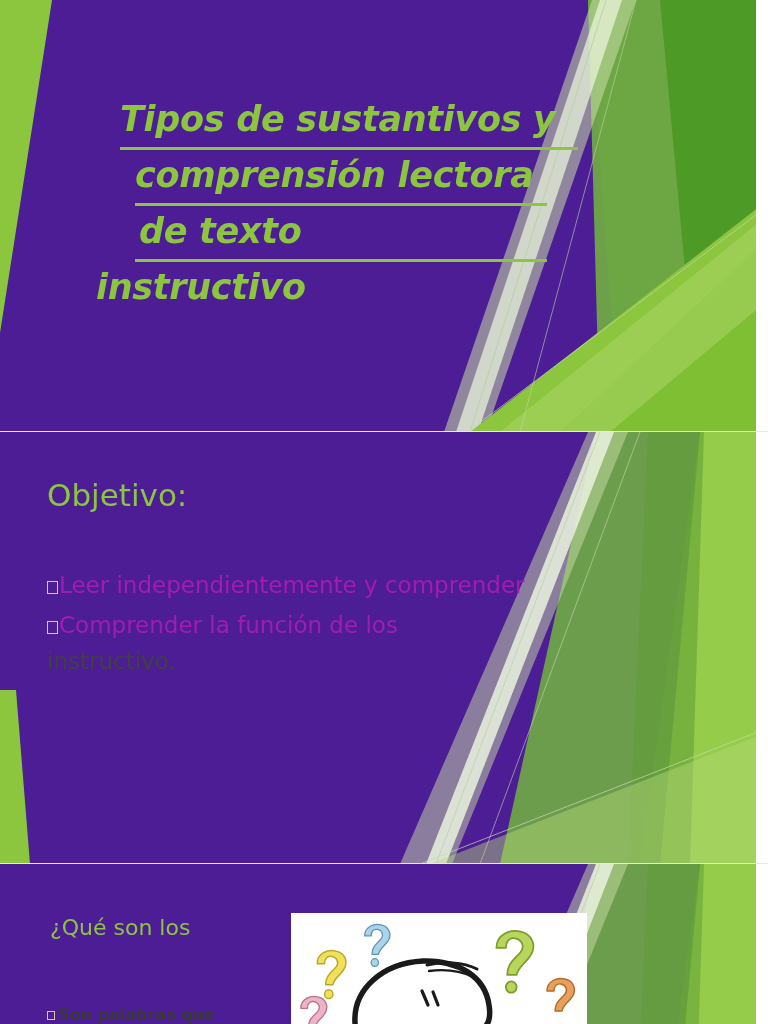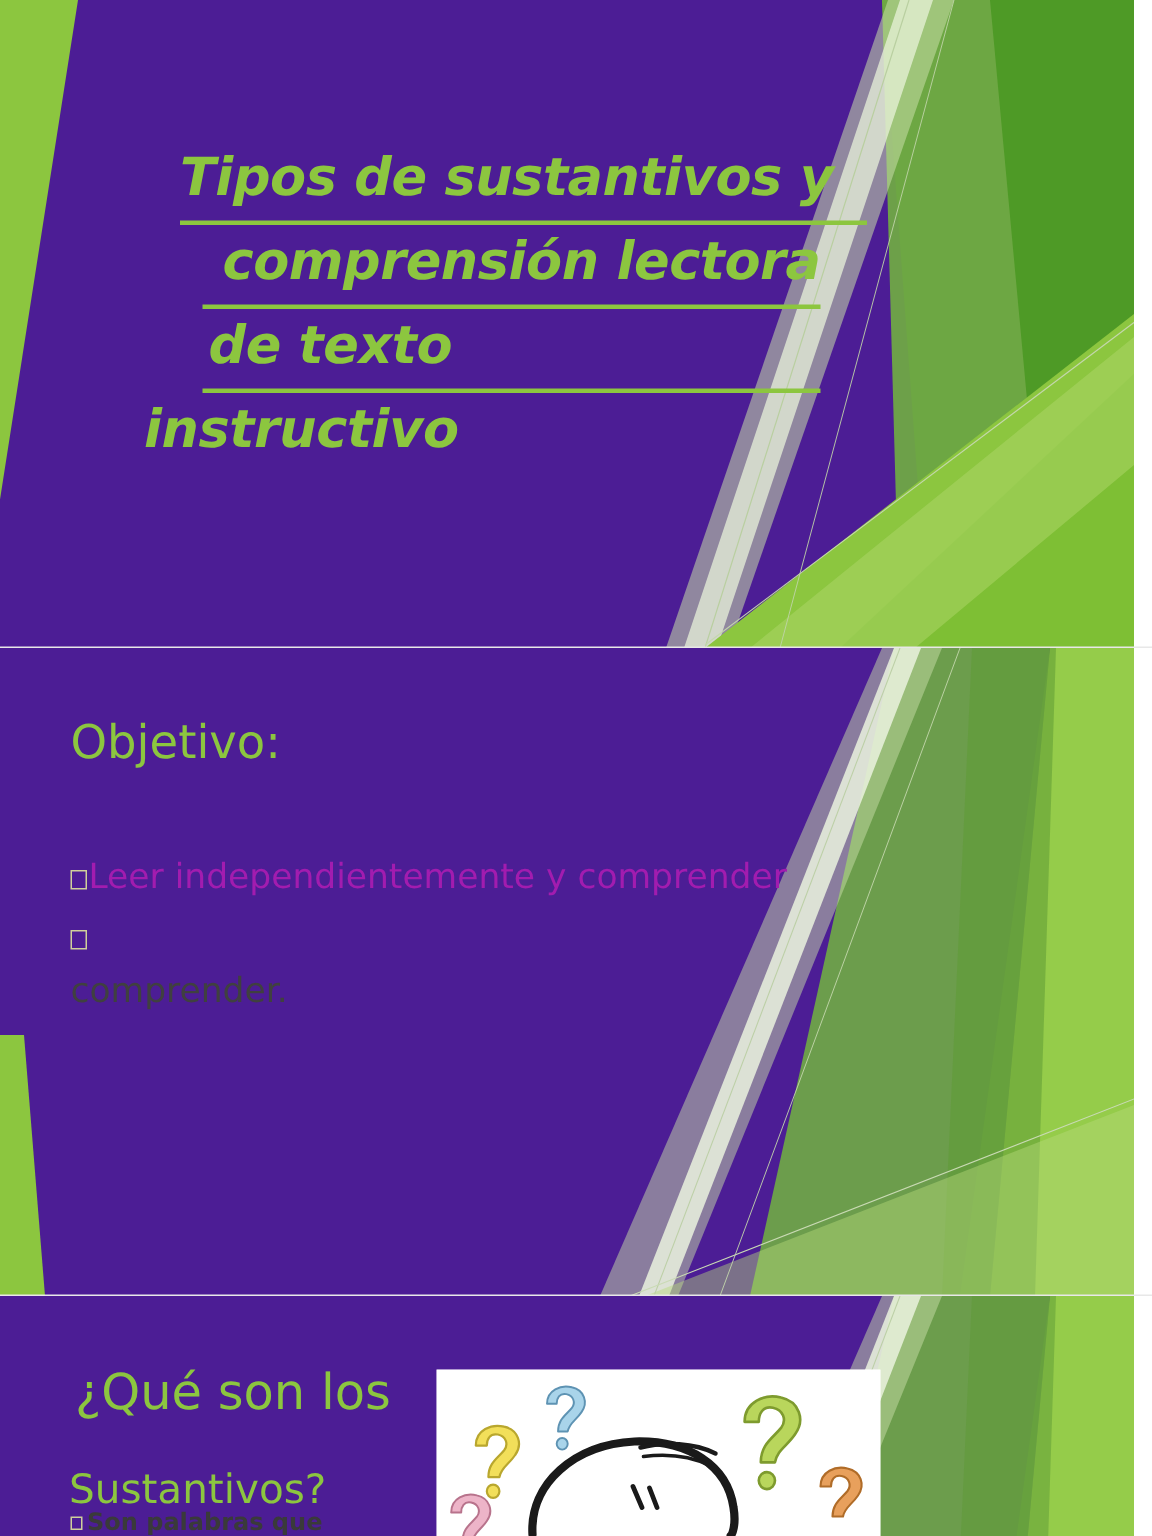--- a/index.html
+++ b/index.html
@@ -78,21 +78,21 @@
     border-bottom: 3px solid #8CC63F;
     padding-bottom: 2px;
     display: inline-block;
   }
   .tl-1 { text-align: left; padding-left: 24px; }
   .tl-2 { text-align: center; }
   .tl-3 { text-align: center; }
   .tl-4 { text-align: left; padding-right: 110px; }
   .tl-3 .ul { width: 408px; text-align: left; padding-left: 4px; }
   .tl-1 .ul { width: 458px; text-align: left; }
-  .tl-2 .ul { width: 412px; text-align: right; }
+  .tl-2 .ul { width: 412px; text-align: left; }
 
   
   .heading-green {
     position: absolute;
     z-index: 10;
     color: #8CC63F;
     font-family: "DejaVu Sans", sans-serif;
     font-weight: normal;
     white-space: nowrap;
   }
@@ -142,21 +142,21 @@
     color: #404040;
     font-size: 23px;
     line-height: 28px;
     padding-left: 0px;
   }
 
   
   #sust-q1 {
     left: 50px;
     top: 912px;
-    font-size: 33px;
+    font-size: 22px;
     line-height: 32px;
   }
   #sust-q2 {
     left: 46px;
     top: 978px;
     font-size: 27px;
     line-height: 32px;
   }
   .s3-bullets {
     position: absolute;
@@ -265,27 +265,26 @@
     </svg>
   </div>
 
   <div class="heading-green" id="objetivo-heading">Objetivo:</div>
 
   <div class="bullet-list">
     <div class="bullet-item bi-1">
       <span class="bsq"></span><span class="btxt">Leer independientemente y comprender</span>
     </div>
     <div class="bullet-item bi-2" style="margin-top:12px;">
-      <span class="bsq"></span>
+      <span class="bsq"></span><span class="btxt">Comprender la función de los</span>
     </div>
-    <div class="bullet-cont-flush">comprender.</div>
+    <div class="bullet-cont-flush">instructivo.</div>
   </div>
 
   <div class="heading-green" id="sust-q1">¿Qué son los</div>
-  <div class="heading-green" id="sust-q2">Sustantivos?</div>
 
   <div class="s3-bullets">
     <div class="bullet-item">
       <span class="bsq"></span><span class="btxt">Son palabras que</span>
     </div>
   </div>
 
   <div id="qmark-image">
     <svg width="296" height="111" viewBox="0 0 296 111">
       <rect x="0" y="0" width="296" height="111" fill="#ffffff"></rect>

